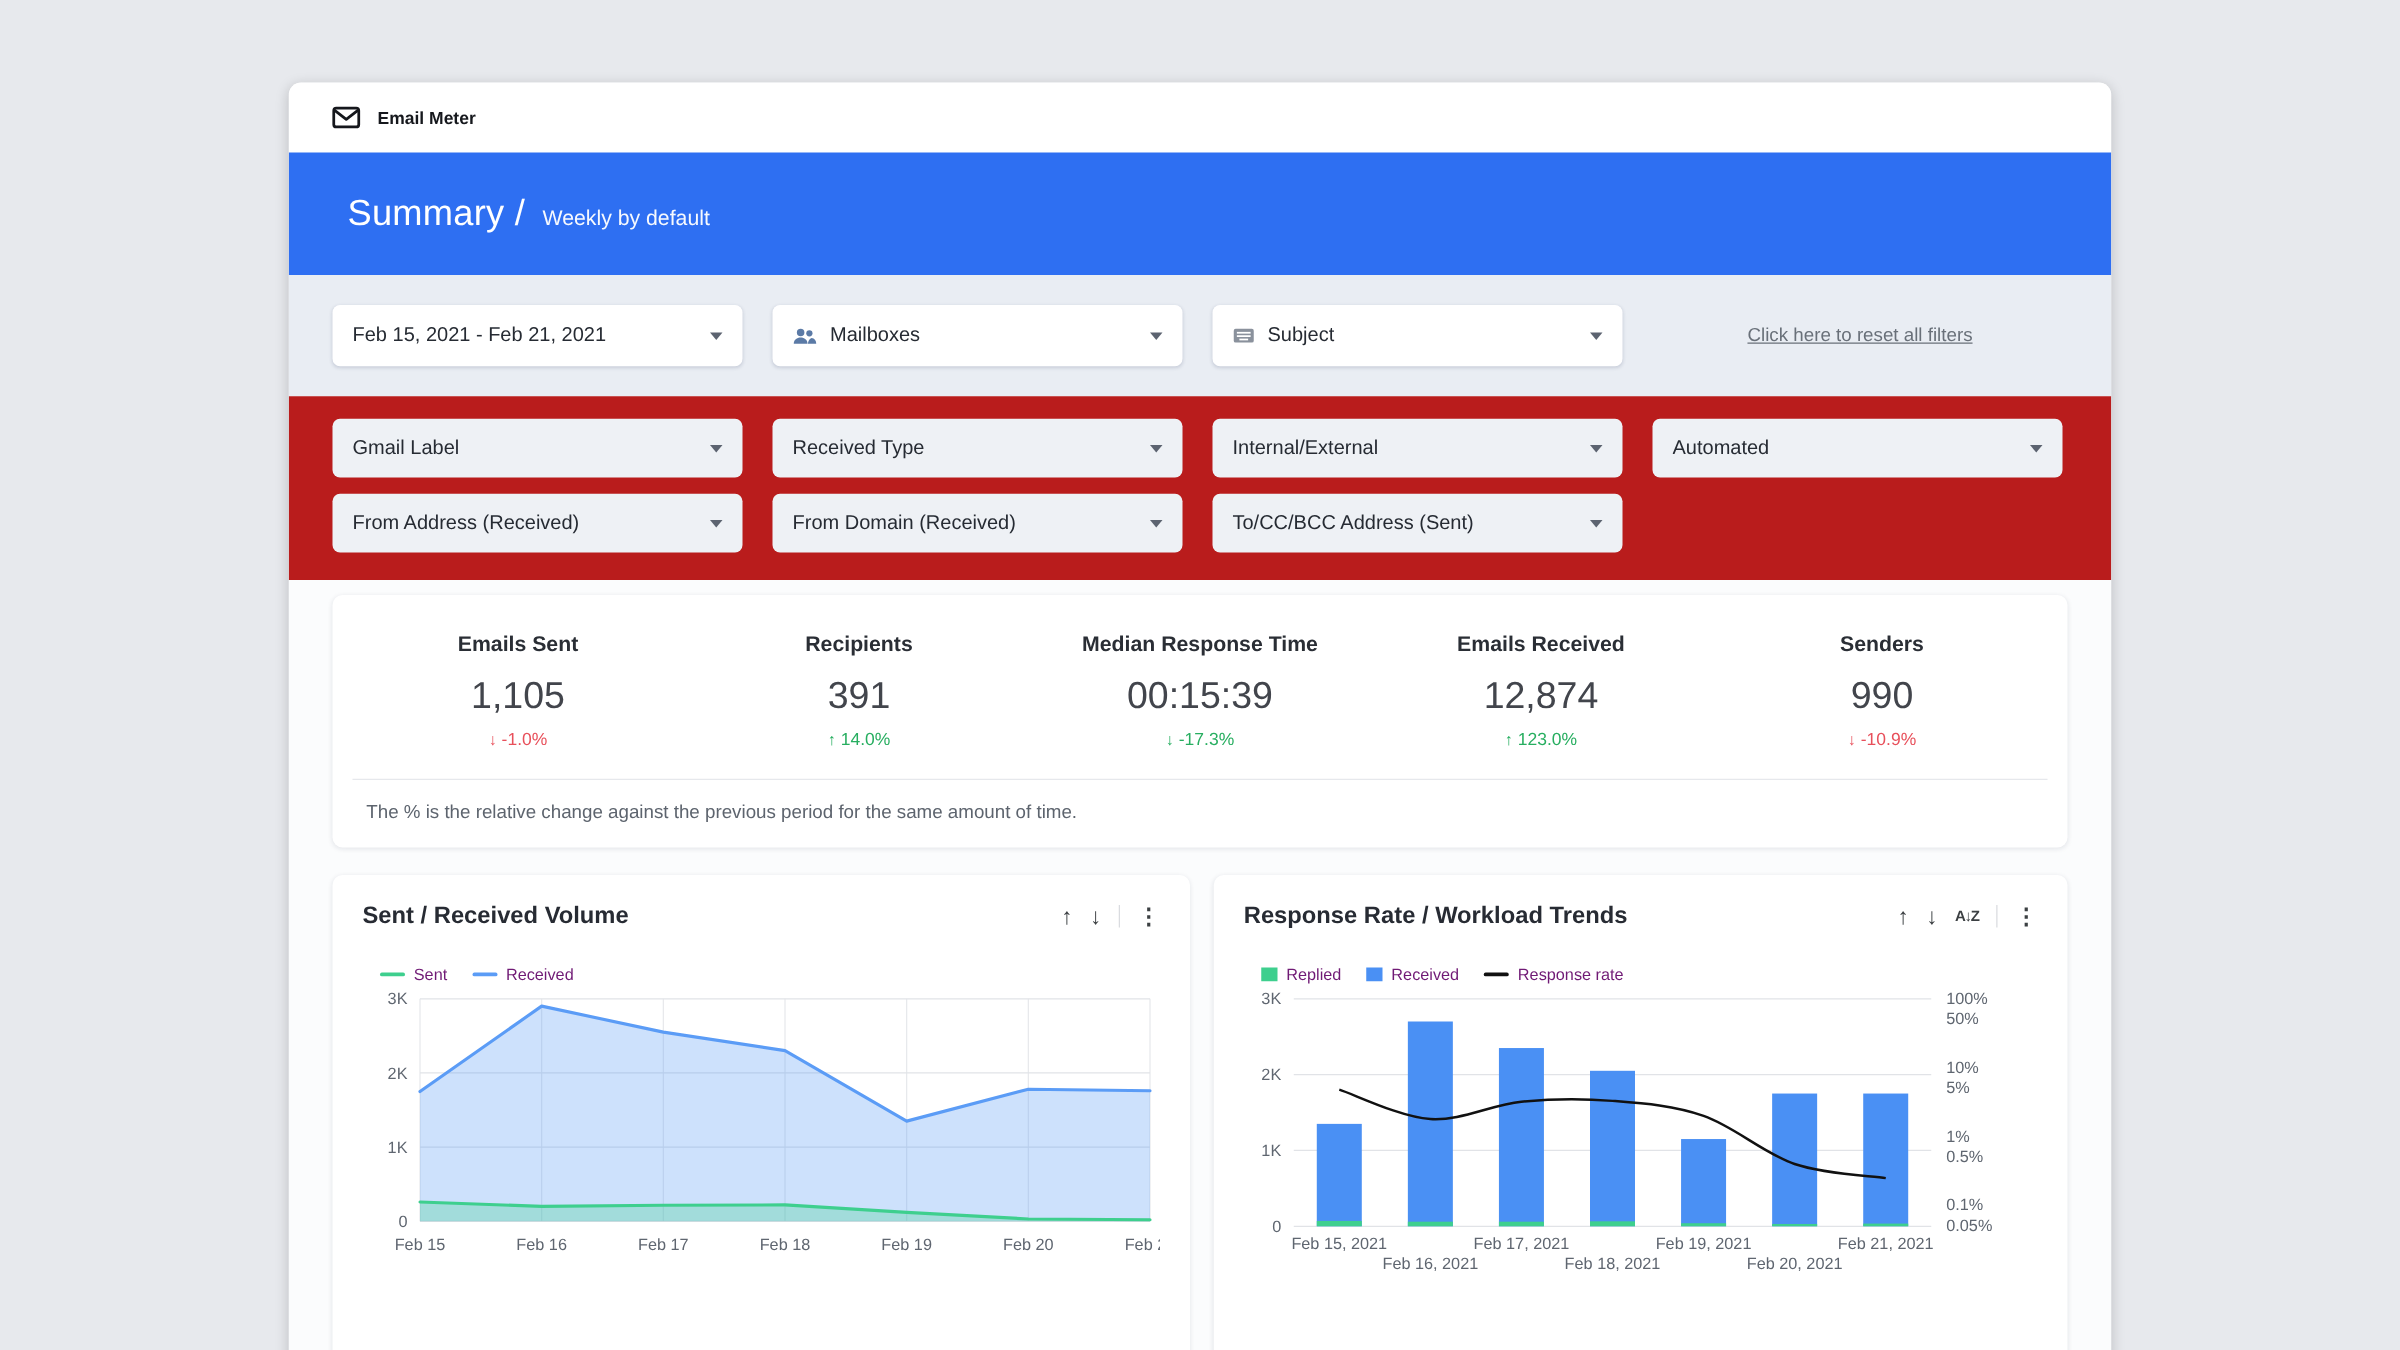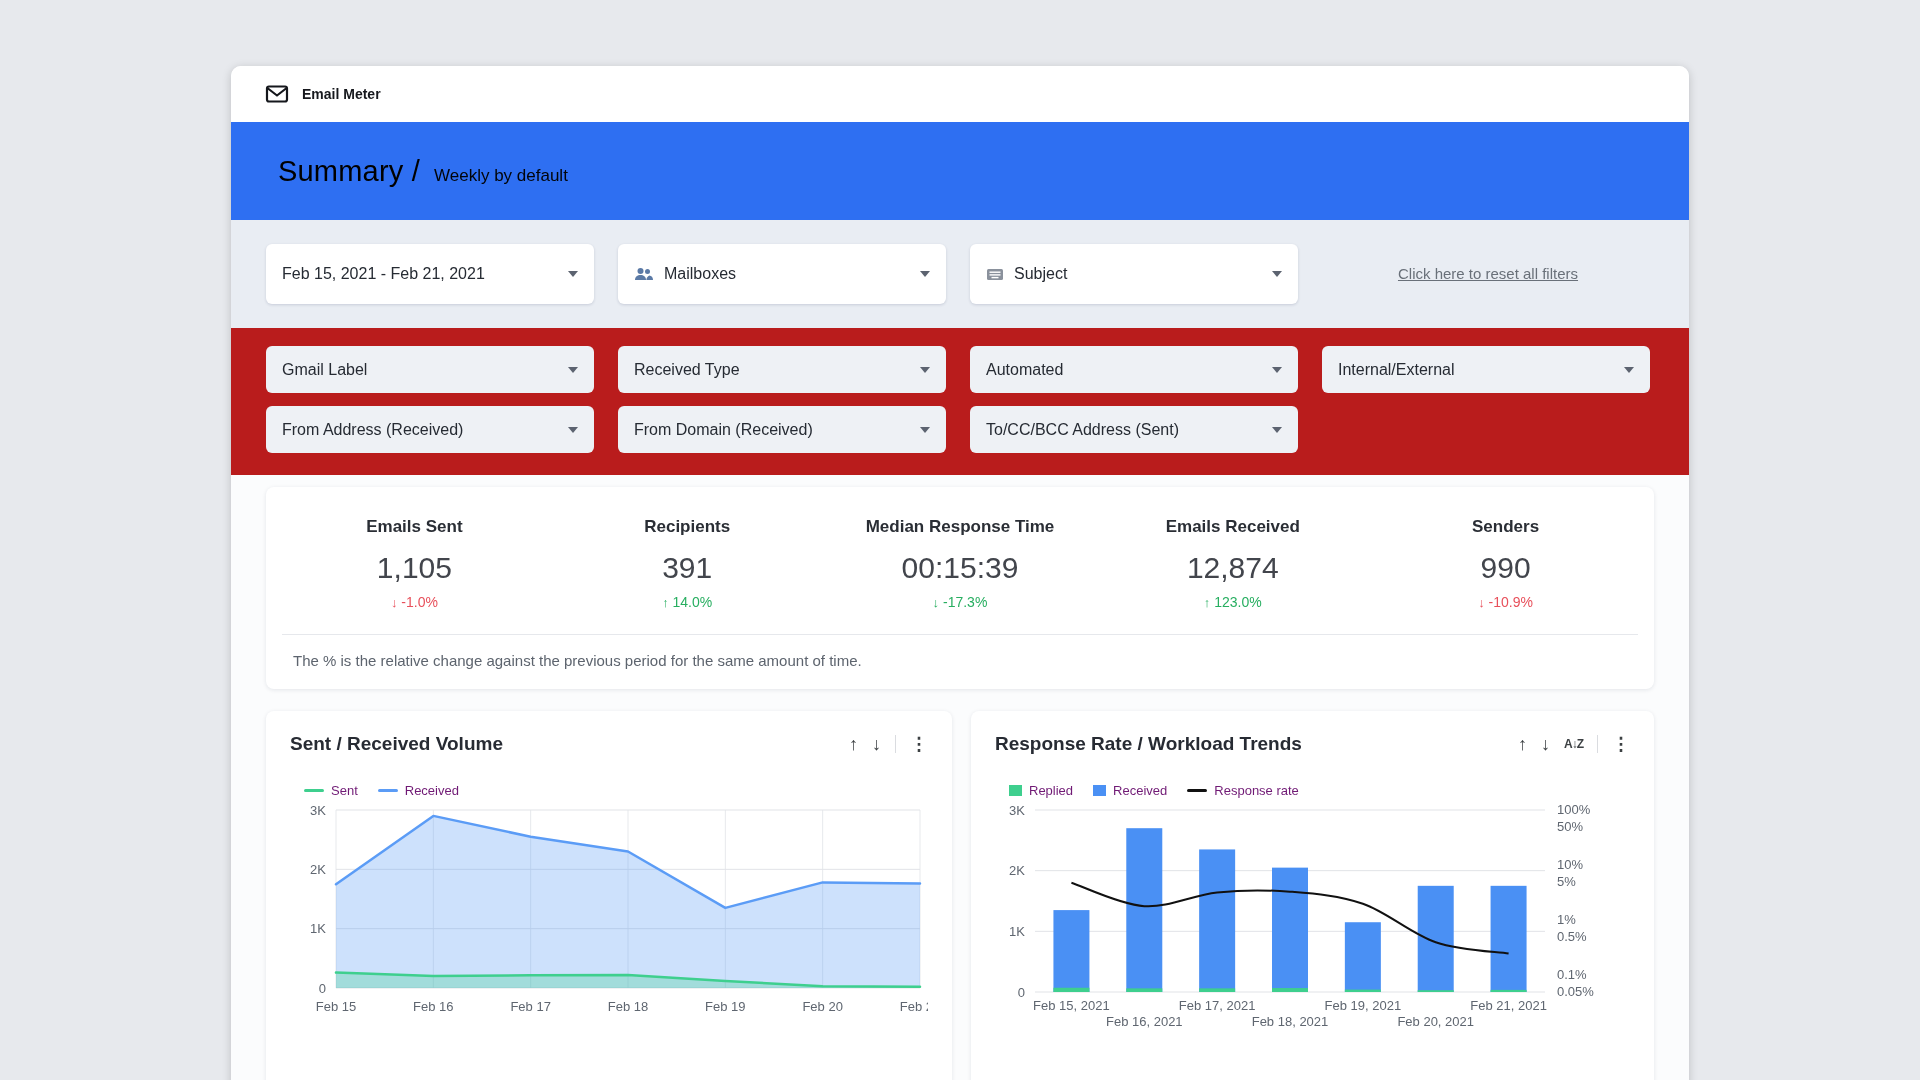--- a/index.html
+++ b/index.html
@@ -8,29 +8,29 @@
 
   .window { position:absolute; left:231px; top:66px; width:1458px; height:1100px;
     background:#fbfcfd; border-radius:10px; box-shadow:0 2px 10px rgba(0,0,0,.18);
     overflow:hidden; display:flex; flex-direction:column; }
 
   .app-header { flex:0 0 56px; background:#ffffff; display:flex; align-items:center;
     gap:12px; padding-left:33px; }
   .app-title { font-size:14px; font-weight:700; color:#16181d; }
 
   .banner { flex:0 0 98px; background:#2e6ff2; display:flex; align-items:center; padding-left:47px; }
-  .banner-inner { display:flex; align-items:baseline; color:#000000; }
+  .banner-inner { display:flex; align-items:baseline; color:#ffffff; }
   .banner-title { font-size:29px; font-weight:500; letter-spacing:.2px; }
   .banner-sub { font-size:17px; margin-left:14px; opacity:.96; }
 
   .filters-gray { background:#e9edf3; padding:24px 35px; display:flex; gap:24px; align-items:center; }
   .filters-white { background:#b91c1c; padding:18px 35px 22px; display:flex; flex-direction:column; gap:13px; }
   .frow { display:flex; gap:24px; }
 
-  .dd { height:60px; border-radius:6px; display:flex; align-items:center;
+  .dd { height:49px; border-radius:6px; display:flex; align-items:center;
     padding:0 16px; font-size:16px; color:#262b33; cursor:pointer; width:328px; flex:0 0 328px; }
   .dd .lbl { flex:1; white-space:nowrap; overflow:hidden; text-overflow:ellipsis; }
   .dd.white { background:#fff; box-shadow:0 1px 3px rgba(25,39,80,.16); }
   .dd.gray { background:#eef1f5; height:47px; }
   .dd .ddicon { margin-right:10px; display:flex; align-items:center; }
   .caret { width:0; height:0; border-left:5px solid transparent; border-right:5px solid transparent;
     border-top:6px solid #5c6370; margin-left:12px; flex:0 0 auto; }
 
   .reset-wrap { flex:1; text-align:center; }
   .reset-link { font-size:15px; color:#697079; text-decoration:underline; cursor:pointer; }
@@ -129,25 +129,25 @@
     <div class="frow">
       <div class="dd gray">
         <span class="lbl">Gmail Label</span>
         <span class="caret"></span>
       </div>
       <div class="dd gray">
         <span class="lbl">Received Type</span>
         <span class="caret"></span>
       </div>
       <div class="dd gray">
+        <span class="lbl">Internal/External</span>
+        <span class="caret"></span>
+      </div>
+      <div class="dd gray">
         <span class="lbl">Automated</span>
-        <span class="caret"></span>
-      </div>
-      <div class="dd gray">
-        <span class="lbl">Internal/External</span>
         <span class="caret"></span>
       </div>
     </div>
     <div class="frow">
       <div class="dd gray">
         <span class="lbl">From Address (Received)</span>
         <span class="caret"></span>
       </div>
       <div class="dd gray">
         <span class="lbl">From Domain (Received)</span>

